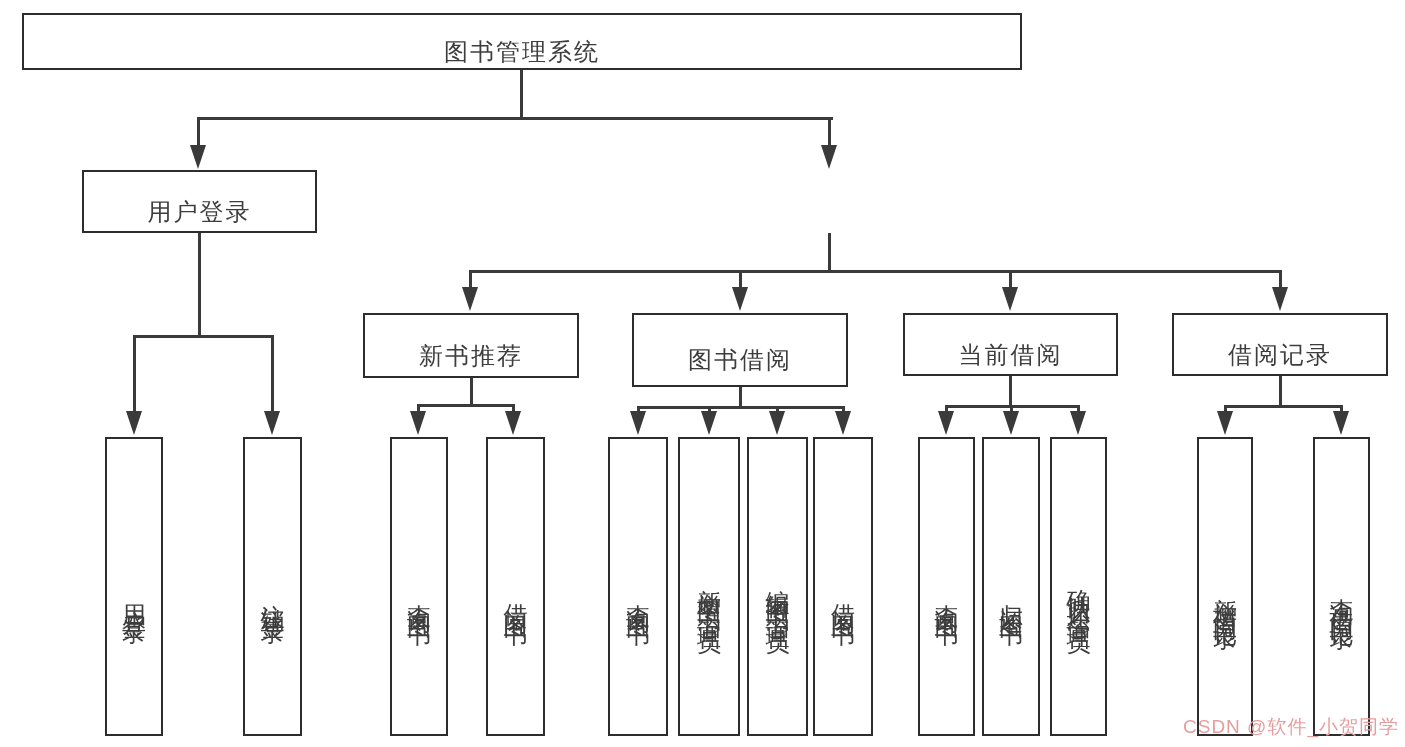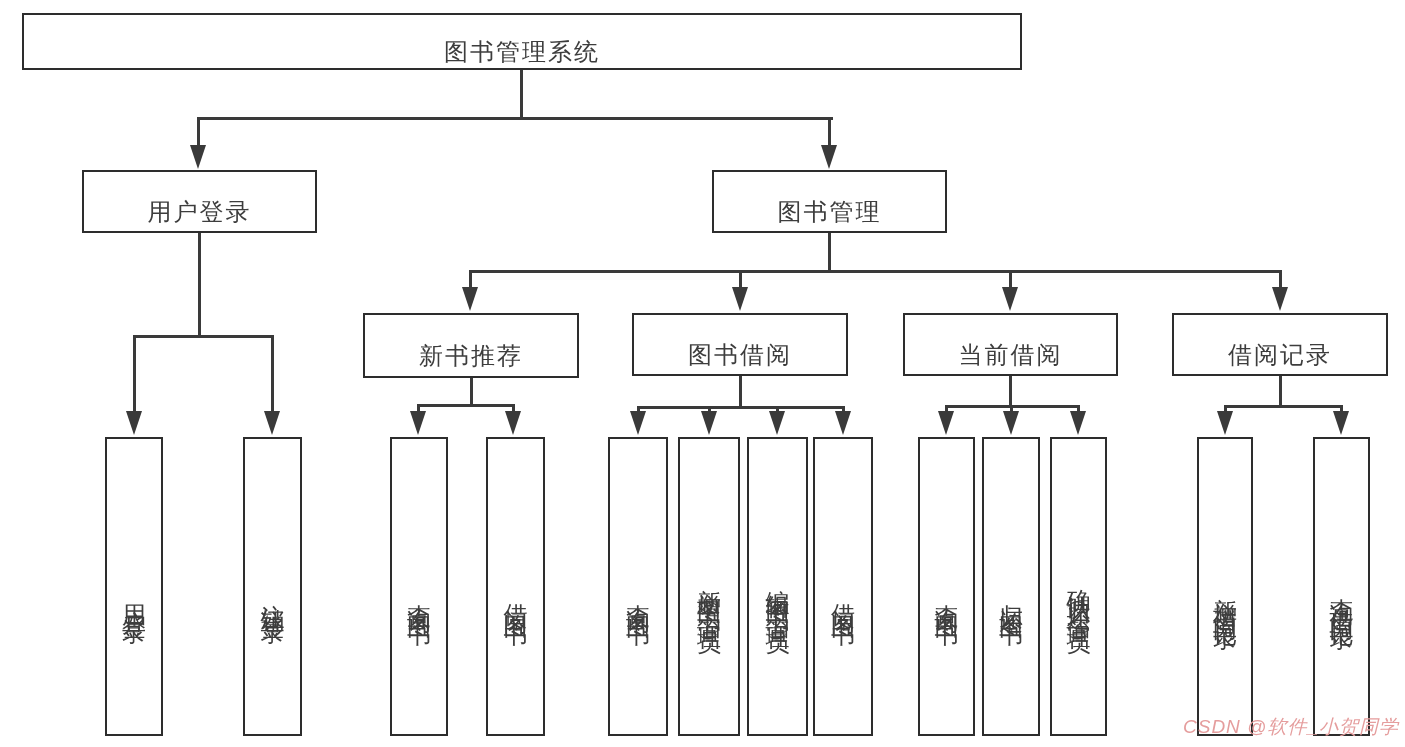--- a/index.html
+++ b/index.html
@@ -30,43 +30,40 @@
   .vline{position:absolute;width:3px;background:#3a3a3a;z-index:1;}
   .arrow{
     position:absolute;width:0;height:0;z-index:1;
     border-left:8px solid transparent;border-right:8px solid transparent;
     border-top:24px solid #3a3a3a;
   }
 
   
   .watermark{
     position:absolute;left:1183px;top:714px;z-index:3;
-    font-size:19px;letter-spacing:1px;color:#e59d9d;white-space:nowrap;font-style:italic;
+    font-size:19px;letter-spacing:1px;color:#e59d9d;white-space:nowrap;
   }
 </style>
 </head>
 <body>
 
 <div id="stage">
 
   <div class="node" style="left:22px;top:13px;width:1000px;height:57px">
     <span class="lbl">图书管理系统</span>
   </div>
 
   <div class="node" style="left:82px;top:170px;width:235px;height:63px">
     <span class="lbl">用户登录</span>
   </div>
-  <div class="node" style="left:712px;top:170px;width:235px;height:63px">
-    <span class="lbl">图书管理</span>
-  </div>
 
   <div class="node" style="left:363px;top:313px;width:216px;height:65px">
     <span class="lbl">新书推荐</span>
   </div>
-  <div class="node" style="left:632px;top:313px;width:216px;height:63px">
+  <div class="node" style="left:632px;top:313px;width:216px;height:74px">
     <span class="lbl">图书借阅</span>
   </div>
   <div class="node" style="left:903px;top:313px;width:215px;height:63px">
     <span class="lbl">当前借阅</span>
   </div>
   <div class="node" style="left:1172px;top:313px;width:216px;height:63px">
     <span class="lbl">借阅记录</span>
   </div>
 
   <div class="node vert" style="left:105px;top:437px;width:58px;height:299px">

